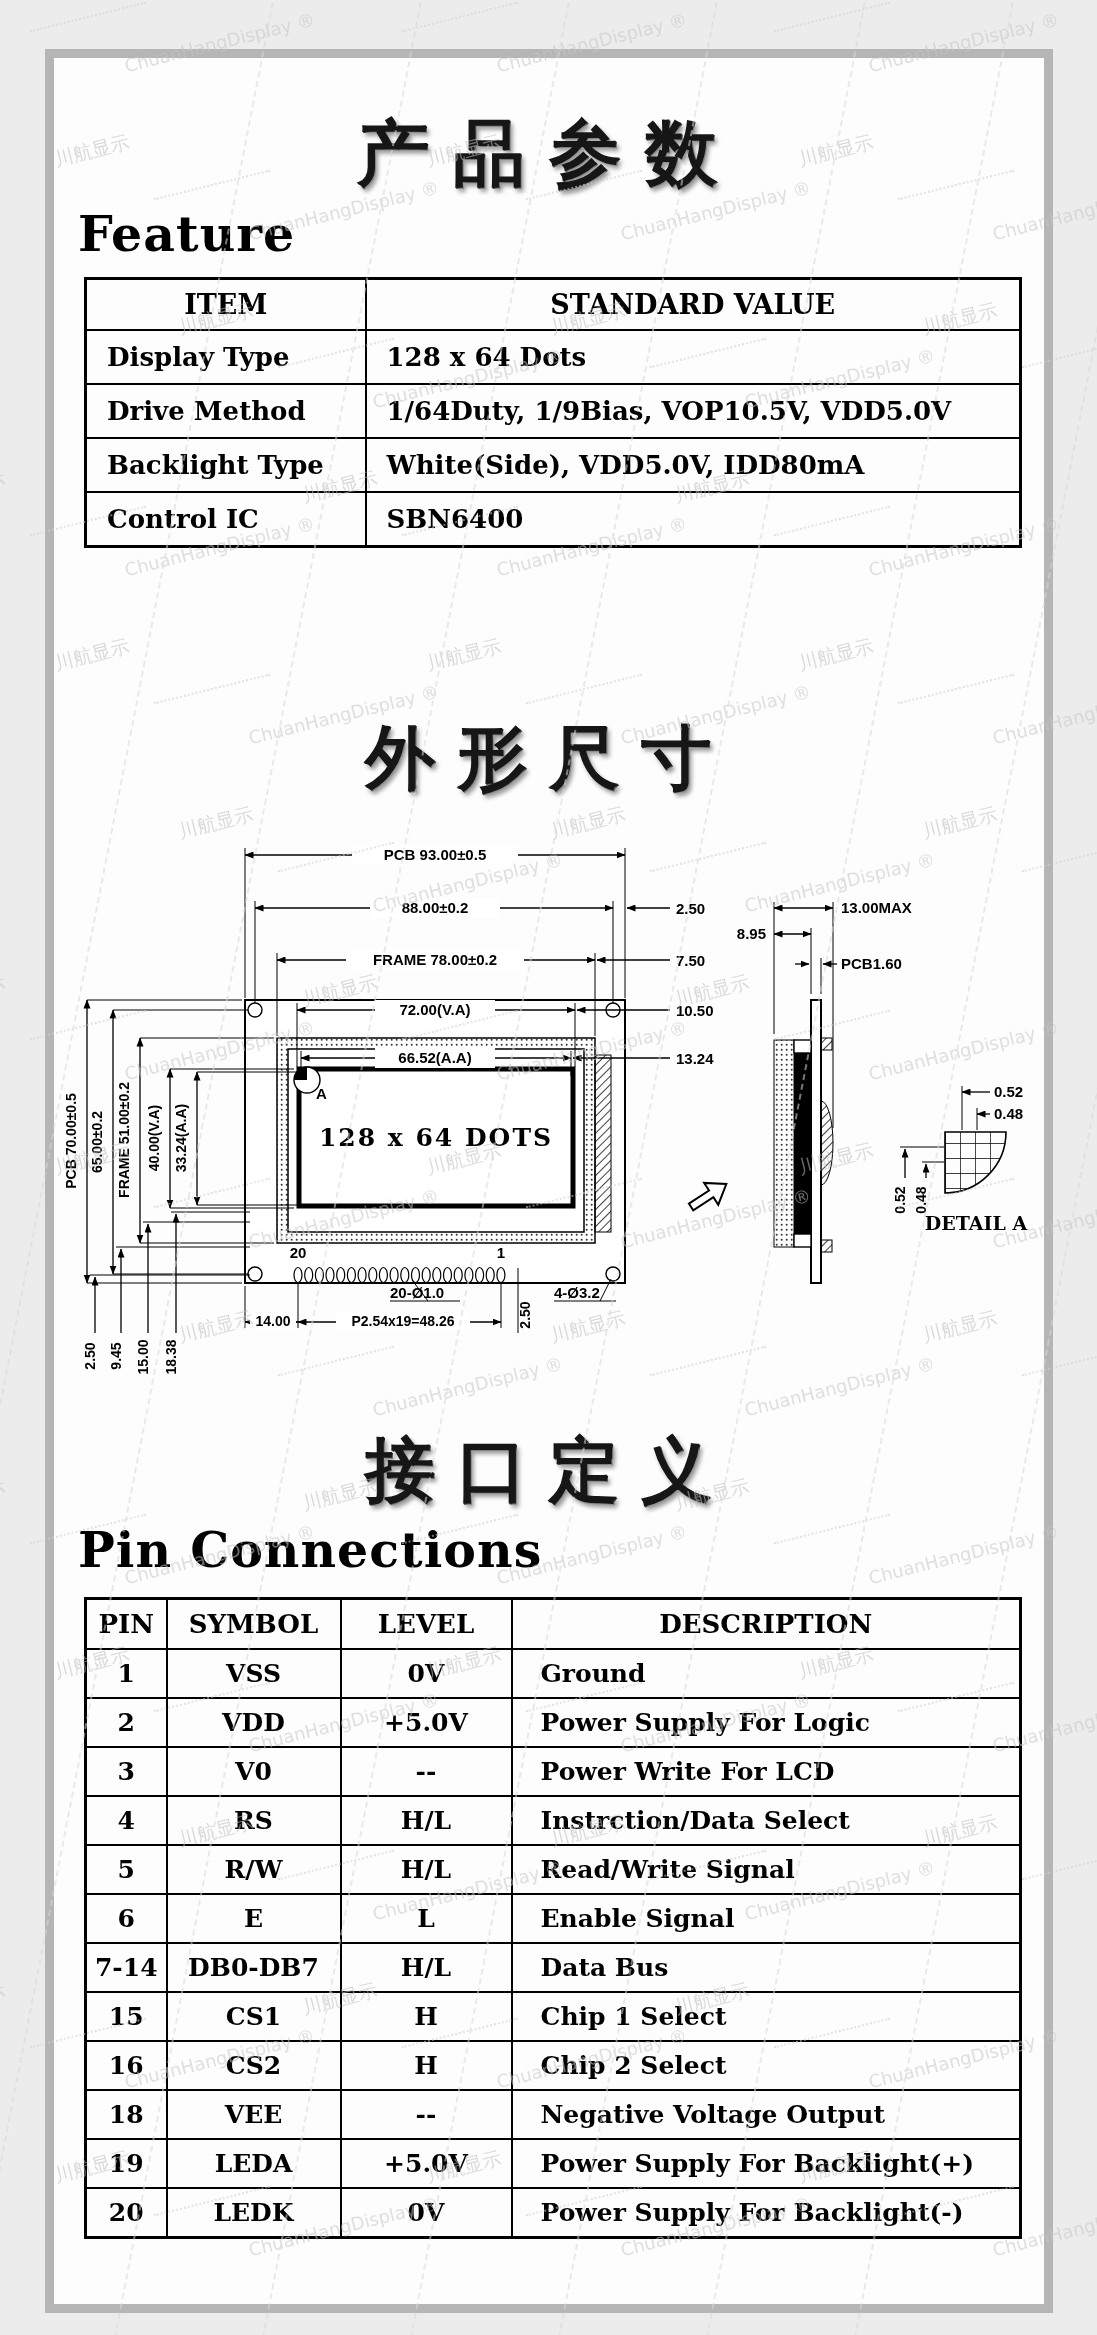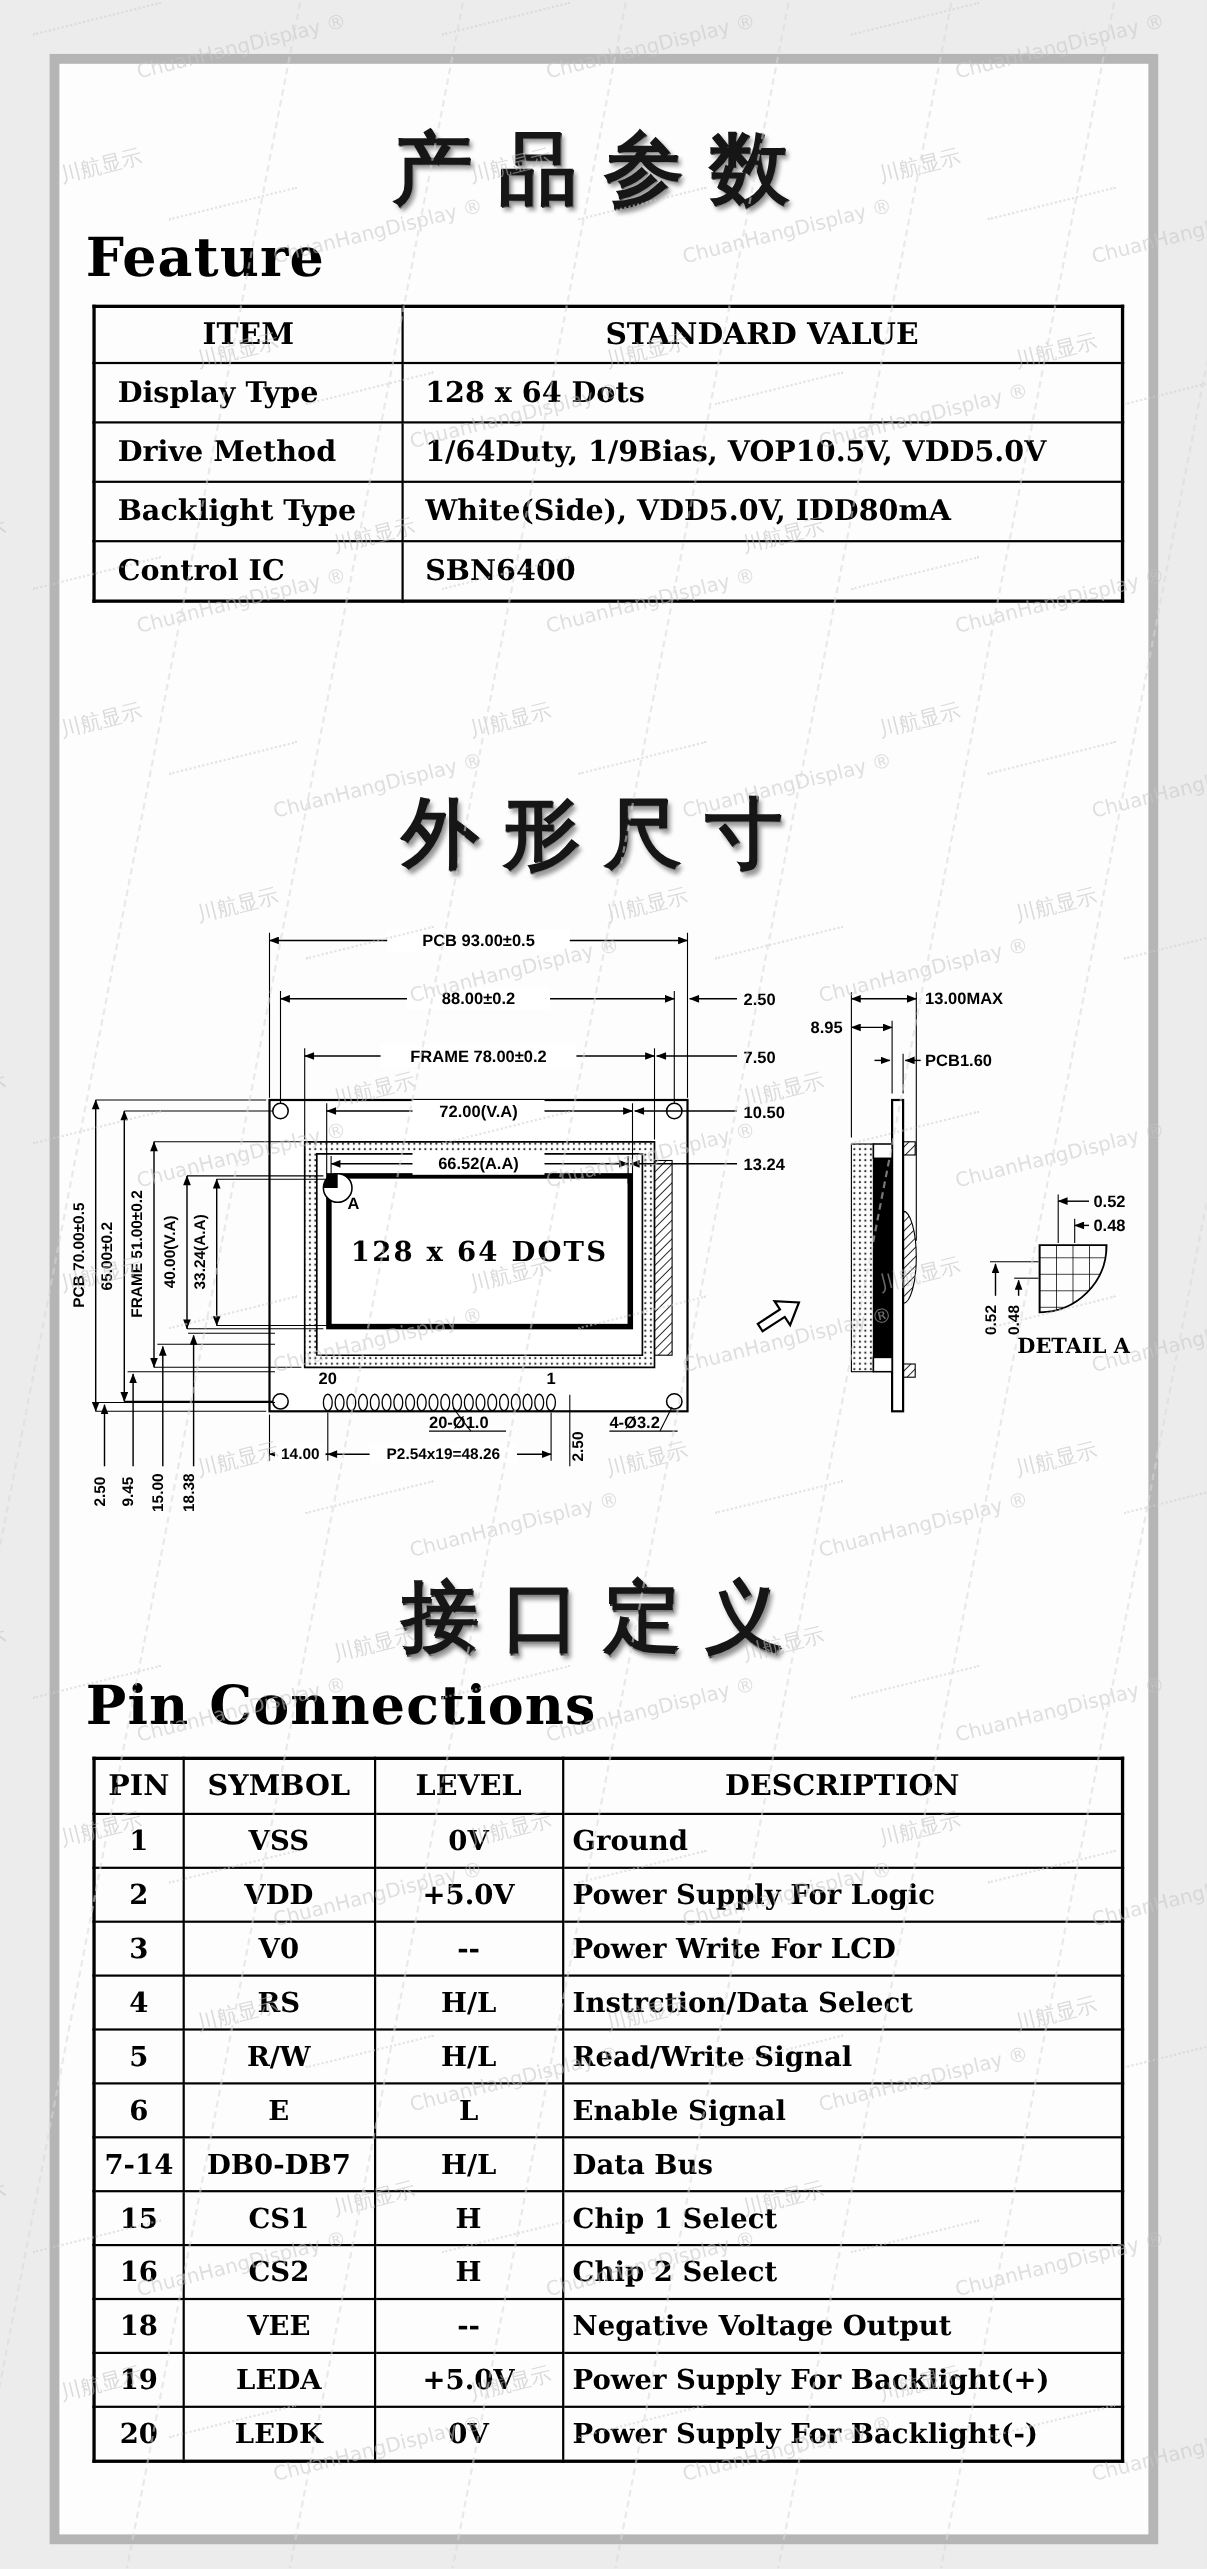--- a/index.html
+++ b/index.html
@@ -23,21 +23,21 @@
              background:transparent;table-layout:fixed;}
   table.spec th,table.spec td{border:2px solid #000;font-weight:bold;
              font-family:"DejaVu Serif",serif;overflow:hidden;white-space:nowrap;}
   table.spec{border:3px solid #000;}
   .feature{top:277px;}
   .feature th{height:47px;font-size:27px;text-align:center;}
   .feature td{height:50px;font-size:26px;text-align:left;padding-left:20px;}
   .pins{top:1597px;}
   .pins th{height:46px;font-size:26px;text-align:center;}
   .pins td{height:47px;font-size:25px;text-align:center;padding:0;}
-  .pins td:nth-child(4){text-align:left;padding-left:8px;}
+  .pins td:nth-child(4){text-align:left;padding-left:28px;}
   
   .drawing{position:absolute;left:60px;top:828px;}
   .e{stroke:#000;stroke-width:1;fill:none;}
   .d{stroke:#000;stroke-width:1.3;fill:none;}
   .o{stroke:#000;stroke-width:2;fill:#fff;}
   .o1{stroke:#000;stroke-width:1.4;fill:#fff;}
   text{fill:#000;}
   .t{font:bold 15px "Liberation Sans",sans-serif;}
   .ts{font:bold 14px "Liberation Sans",sans-serif;}
   .tb{font:600 25px "DejaVu Serif",serif;letter-spacing:2px;}

